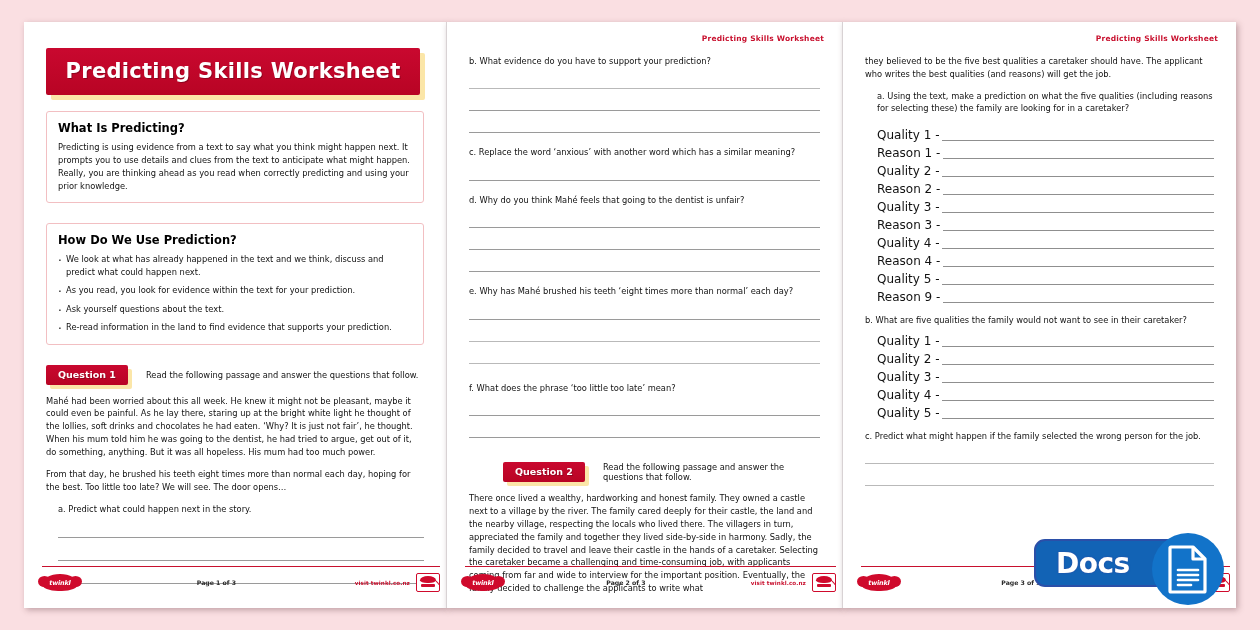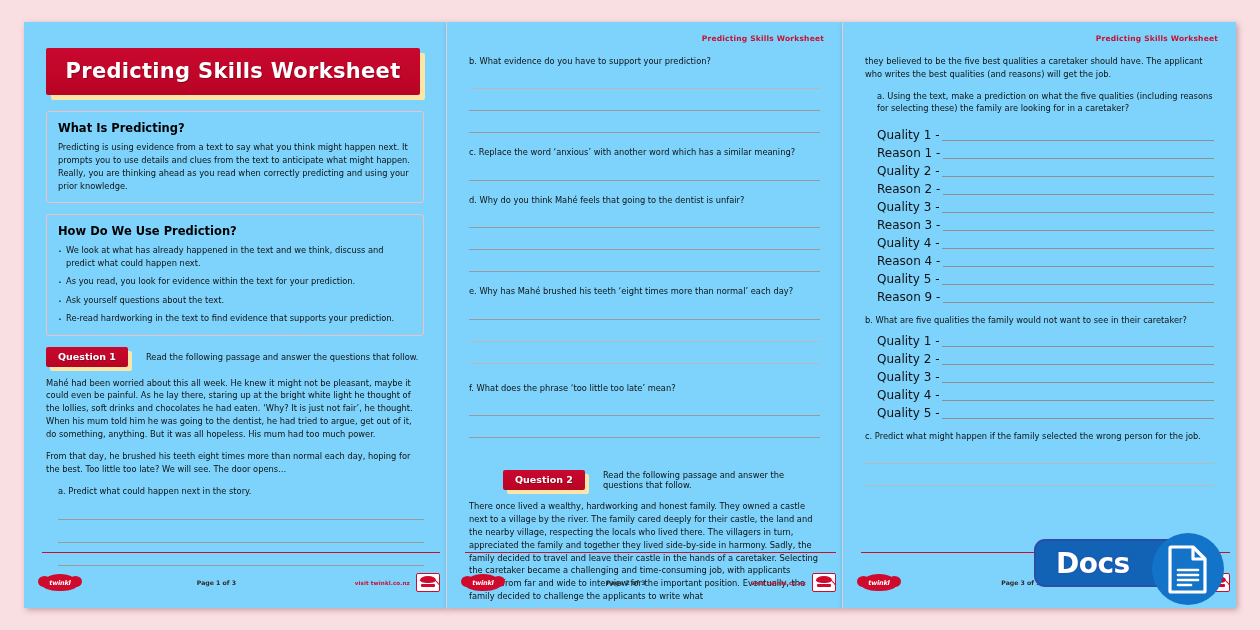--- a/index.html
+++ b/index.html
@@ -15,21 +15,21 @@
     width: 1260px;
     height: 630px;
     background: #fadfe2;
   }
 
   
   .page {
     position: absolute;
     top: 22px;
     height: 586px;
-    background: #7dd3fc;
+    background: #ffffff;
     box-shadow: 2px 2px 6px rgba(80,40,50,0.35);
     overflow: hidden;
     box-sizing: border-box;
   }
   #page1 { left: 24px;  width: 422px; }
   #page2 { left: 446px; width: 396px; border-left: 1px solid #d8d2d4; }
   #page3 { left: 842px; width: 394px; border-left: 1px solid #d8d2d4; }
 
   .page-inner {
     position: relative;
@@ -74,21 +74,21 @@
     border-radius: 2px;
     text-shadow: 1px 1px 0 rgba(0,0,0,0.25);
     font-family: "DejaVu Sans", sans-serif;
   }
 
   
   .infobox {
     border: 1px solid #f2bfc2;
     border-radius: 3px;
     padding: 9px 12px 10px 11px;
-    margin: 0 4px 11px 4px;
+    margin: 0 4px 20px 4px;
   }
   .infobox h3 {
     margin: 0 0 6px 0;
     font-size: 11.5px;
     font-weight: bold;
     color: #000;
     font-family: "DejaVu Sans", sans-serif;
   }
   .infobox p {
     margin: 0;
@@ -182,21 +182,21 @@
   }
   .qline .lbl { flex: 0 0 auto; padding-bottom: 1px; white-space: nowrap; }
   .qline .ln  { flex: 1 1 auto; border-bottom: 1px solid #8f8f8f; margin-left: 3px; margin-bottom: 2px; }
 
   
   .footer {
     position: absolute;
     left: 18px; right: 6px;
     bottom: 16px;
     border-top: 1.4px solid #c8102e;
-    padding-top: 20px;
+    padding-top: 6px;
     display: flex;
     align-items: center;
     justify-content: space-between;
   }
   .twinkl-logo {
     position: relative;
     width: 36px; height: 17px;
     background: #cf0a2c;
     border-radius: 50% 50% 45% 45% / 60% 60% 40% 40%;
     color: #fff;
@@ -325,21 +325,21 @@
         <h3>What Is Predicting?</h3>
         <p>Predicting is using evidence from a text to say what you think might happen next. It prompts you to use details and clues from the text to anticipate what might happen. Really, you are thinking ahead as you read when correctly predicting and using your prior knowledge.</p>
       </div>
 
       <div class="infobox">
         <h3>How Do We Use Prediction?</h3>
         <ul>
           <li>We look at what has already happened in the text and we think, discuss and predict what could happen next.</li>
           <li>As you read, you look for evidence within the text for your prediction.</li>
           <li>Ask yourself questions about the text.</li>
-          <li>Re-read hardworking in the text to find evidence that supports your prediction.</li>
+          <li>Re-read information in the land to find evidence that supports your prediction.</li>
         </ul>
       </div>
 
       <div class="qrow">
         <div class="qbadge-wrap">
           <div class="qbadge-shadow"></div>
           <div class="qbadge">Question 1</div>
         </div>
         <div class="qinstr">Read the following passage and answer the questions that follow.</div>
       </div>
@@ -403,21 +403,21 @@
         <div class="rule light" style="margin-top:21px;"></div>
         <div class="rule light" style="margin-top:21px;"></div>
       </div>
 
       <div class="qtext" style="margin-top:18px;">f. What does the phrase ‘too little too late’ mean?</div>
       <div class="rules">
         <div class="rule" style="margin-top:21px;"></div>
         <div class="rule" style="margin-top:21px;"></div>
       </div>
 
-      <div class="qrow" style="margin-top:32px;padding-left:34px;">
+      <div class="qrow" style="margin-top:24px;padding-left:34px;">
         <div class="qbadge-wrap">
           <div class="qbadge-shadow"></div>
           <div class="qbadge">Question 2</div>
         </div>
         <div class="qinstr">Read the following passage and answer the questions that follow.</div>
       </div>
 
       <div class="passage">There once lived a wealthy, hardworking and honest family. They owned a castle next to a village by the river. The family cared deeply for their castle, the land and the nearby village, respecting the locals who lived there. The villagers in turn, appreciated the family and together they lived side-by-side in harmony. Sadly, the family decided to travel and leave their castle in the hands of a caretaker. Selecting the caretaker became a challenging and time-consuming job, with applicants coming from far and wide to interview for the important position. Eventually, the family decided to challenge the applicants to write what</div>
 
       <div class="footer">

